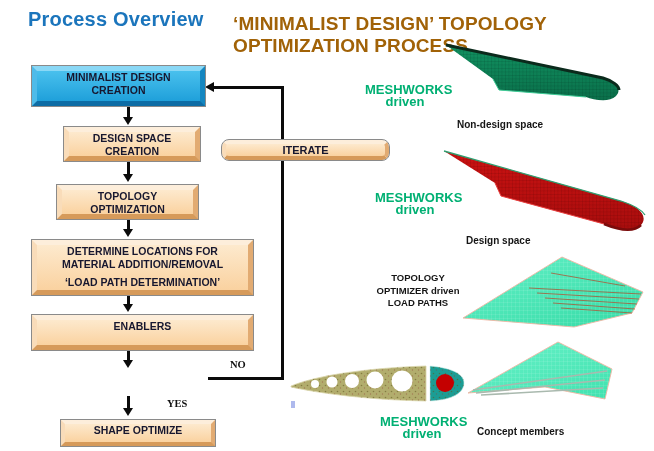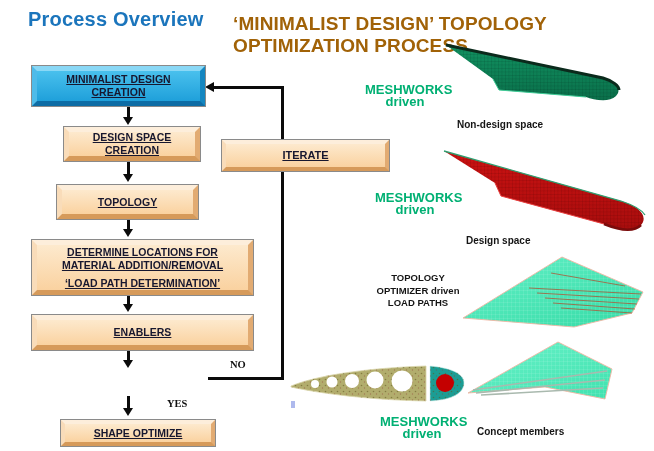--- a/index.html
+++ b/index.html
@@ -3,22 +3,22 @@
 <meta charset="utf-8">
 <style>
   html,body{margin:0;padding:0;}
   body{font-family:"Liberation Sans",sans-serif;background:#fff;}
   #slide{position:relative;width:654px;height:451px;background:#ffffff;overflow:hidden;}
 
   .title{position:absolute;left:28px;top:8px;font-size:20px;font-weight:bold;color:#1b75bc;letter-spacing:0.2px;}
   .subtitle{position:absolute;left:233px;top:13px;font-size:19px;font-weight:bold;color:#a16207;letter-spacing:0.1px;}
 
   
-  .pbox{position:absolute;box-sizing:border-box;display:flex;flex-direction:column;justify-content:center;
-        text-align:center;font-weight:bold;color:#17172f;outline:1px solid #8a8a8a;text-decoration:underline;}
+  .pbox{position:absolute;box-sizing:border-box;display:flex;flex-direction:column;justify-content:flex-start;
+        text-align:center;font-weight:bold;color:#17172f;outline:1px solid #8a8a8a;}
   .pbox.tan{border:5px solid;border-color:#fdeedb #e2ab72 #d69a5a #f9dcb9;
         background:linear-gradient(#fde9cd,#fad2a0);}
   .pbox.blue{border:5px solid;border-color:#8ad8f6 #1486c0 #0d6ca5 #4ebbe9;
         background:linear-gradient(#49c0ed,#1f a);background:linear-gradient(#49c0ed,#1fa0da);}
   .pbox div{line-height:13px;font-size:10.5px;}
   .pbox .gap{margin-top:5px;}
 
   
   .vline,.hline{position:absolute;background:#0b0b0b;}
   .vline{width:2.5px;} .hline{height:2.5px;}
@@ -67,38 +67,39 @@
     <div>CREATION</div>
   </div>
 
   <div class="pbox tan" style="left:64px;top:127px;width:136px;height:34px;">
     <div>DESIGN SPACE</div>
     <div>CREATION</div>
   </div>
 
   <div class="pbox tan" style="left:57px;top:185px;width:141px;height:34px;">
     <div>TOPOLOGY</div>
+    <div>OPTIMIZATION</div>
   </div>
 
   <div class="pbox tan" style="left:32px;top:240px;width:221px;height:55px;">
     <div>DETERMINE LOCATIONS FOR</div>
     <div>MATERIAL ADDITION/REMOVAL</div>
     <div class="gap">‘LOAD PATH DETERMINATION’</div>
   </div>
 
   <div class="pbox tan" style="left:32px;top:315px;width:221px;height:35px;">
     <div>ENABLERS</div>
   </div>
 
 
   <div class="pbox tan" style="left:61px;top:420px;width:154px;height:26px;border-width:4px;">
     <div>SHAPE OPTIMIZE</div>
   </div>
 
-  <div class="pbox tan" style="left:222px;top:140px;width:167px;height:31px;border-width:4px;font-size:11px;">
+  <div class="pbox tan" style="left:222px;top:140px;width:167px;height:20px;border-width:4px;font-size:11px;border-radius:7px;">
     <div style="font-size:11px;">ITERATE</div>
   </div>
 
   <div class="edge-label" style="left:230px;top:359px;">NO</div>
   <div class="edge-label" style="left:167px;top:398px;">YES</div>
 
   <svg class="wing" style="left:435px;top:40px;" width="190" height="80" viewBox="0 0 190 80">
     <defs>
       <linearGradient id="gw" x1="0" y1="0" x2="0" y2="1">
         <stop offset="0" stop-color="#119261"></stop>

